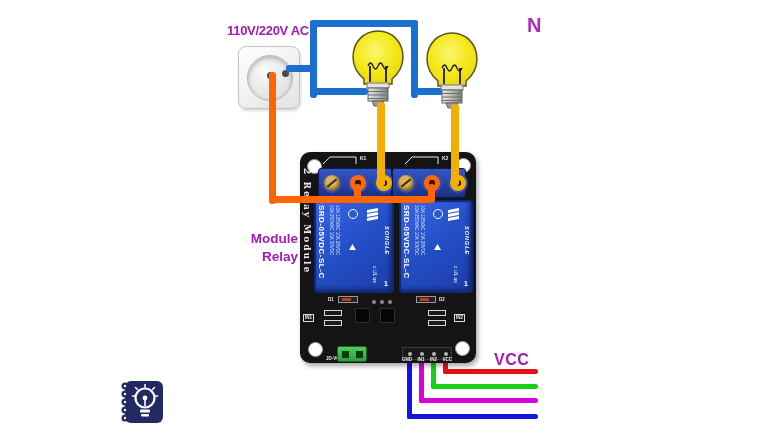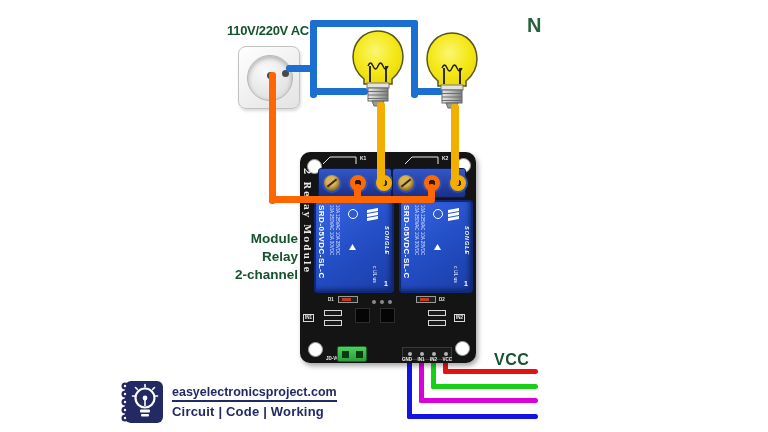--- a/index.html
+++ b/index.html
@@ -7,21 +7,21 @@
          font-family:"Liberation Sans",sans-serif;}
   .abs{position:absolute;}
   .wire{position:absolute;border-radius:3px;}
   .w-orange{background:#ff6600;}
   .w-blue{background:#1b6fd0;}
   .w-yellow{background:#f2af00;}
   .w-red{background:#e81111;}
   .w-green{background:#17cf17;}
   .w-magenta{background:#d900d9;}
   .w-dblue{background:#1414e0;}
-  .lbl{position:absolute;color:#14532d;font-weight:bold;}
+  .lbl{position:absolute;color:#a21caf;font-weight:bold;}
 
   
   #outlet{left:238px;top:46px;width:60px;height:61px;border-radius:8px;z-index:1;
           background:linear-gradient(145deg,#ffffff,#e3e3e3);border:1.5px solid #c2c2c2;
           box-shadow:1px 2px 3px rgba(0,0,0,.15);}
   #outlet .recess{position:absolute;left:8px;top:8px;width:44px;height:44px;border-radius:50%;
           background:radial-gradient(circle at 40% 35%,#fafafa,#d8d8d8);border:1px solid #b5b5b5;
           box-shadow:inset 0 2px 4px rgba(0,0,0,.25);}
   #outlet .hole{position:absolute;width:7px;height:7px;border-radius:50%;background:#4a4a4a;}
 
@@ -248,21 +248,20 @@
   <div class="wire w-orange" style="left:354px;top:184px;width:7px;height:16px;z-index:5;"></div>
   <div class="wire w-orange" style="left:428px;top:184px;width:7px;height:16px;z-index:5;"></div>
 
   <div class="wire w-yellow" style="left:377px;top:102px;width:8px;height:84px;z-index:5;"></div>
   <div class="wire w-yellow" style="left:451px;top:104px;width:8px;height:82px;z-index:5;"></div>
 
   <div id="ac-label" class="lbl">110V/220V AC</div>
   <div id="caption" class="lbl">
     <span style="display:block;">Module</span>
     <span style="display:block;">Relay</span>
-    <span style="display:block;">2-channel</span>
   </div>
   <div id="vcc-label" class="lbl">VCC</div>
   <div id="stray-n" class="lbl">N</div>
 
   <div id="footer" class="abs">
     <svg width="46" height="46" viewBox="0 0 46 46">
       <rect x="7" y="2" width="38" height="42" rx="6" fill="#232a63"></rect>
       <circle cx="7" cy="7" r="3.5" fill="#232a63"></circle>
         <circle cx="7" cy="7" r="1.2" fill="#fff"></circle>
       <circle cx="7" cy="15" r="3.5" fill="#232a63"></circle>
@@ -273,19 +272,15 @@
         <circle cx="7" cy="31" r="1.2" fill="#fff"></circle>
       <circle cx="7" cy="39" r="3.5" fill="#232a63"></circle>
         <circle cx="7" cy="39" r="1.2" fill="#fff"></circle>
       <circle cx="27" cy="19" r="9.5" fill="none" stroke="#fff" stroke-width="2.2"></circle>
       <circle cx="27" cy="19" r="2.4" fill="#fff"></circle>
       <path d="M27 21 V27" stroke="#fff" stroke-width="1.6"></path>
       <path d="M27 5.5 V8 M17.5 8.5 l1.8 1.8 M36.5 8.5 l-1.8 1.8 M14.5 17 h2.5 M37 17 h2.5" stroke="#fff" stroke-width="1.6" stroke-linecap="round"></path>
       <rect x="22" y="30.5" width="10" height="3" rx="1" fill="#fff"></rect>
       <rect x="23" y="35" width="8" height="2.6" rx="1" fill="#fff"></rect>
     </svg>
-    <div class="txt">
-      <div class="site">easyelectronicsproject.com</div>
-      <div class="tagline">Circuit | Code | Working</div>
-    </div>
   </div>
 
 </div>
 
 </body></html>

